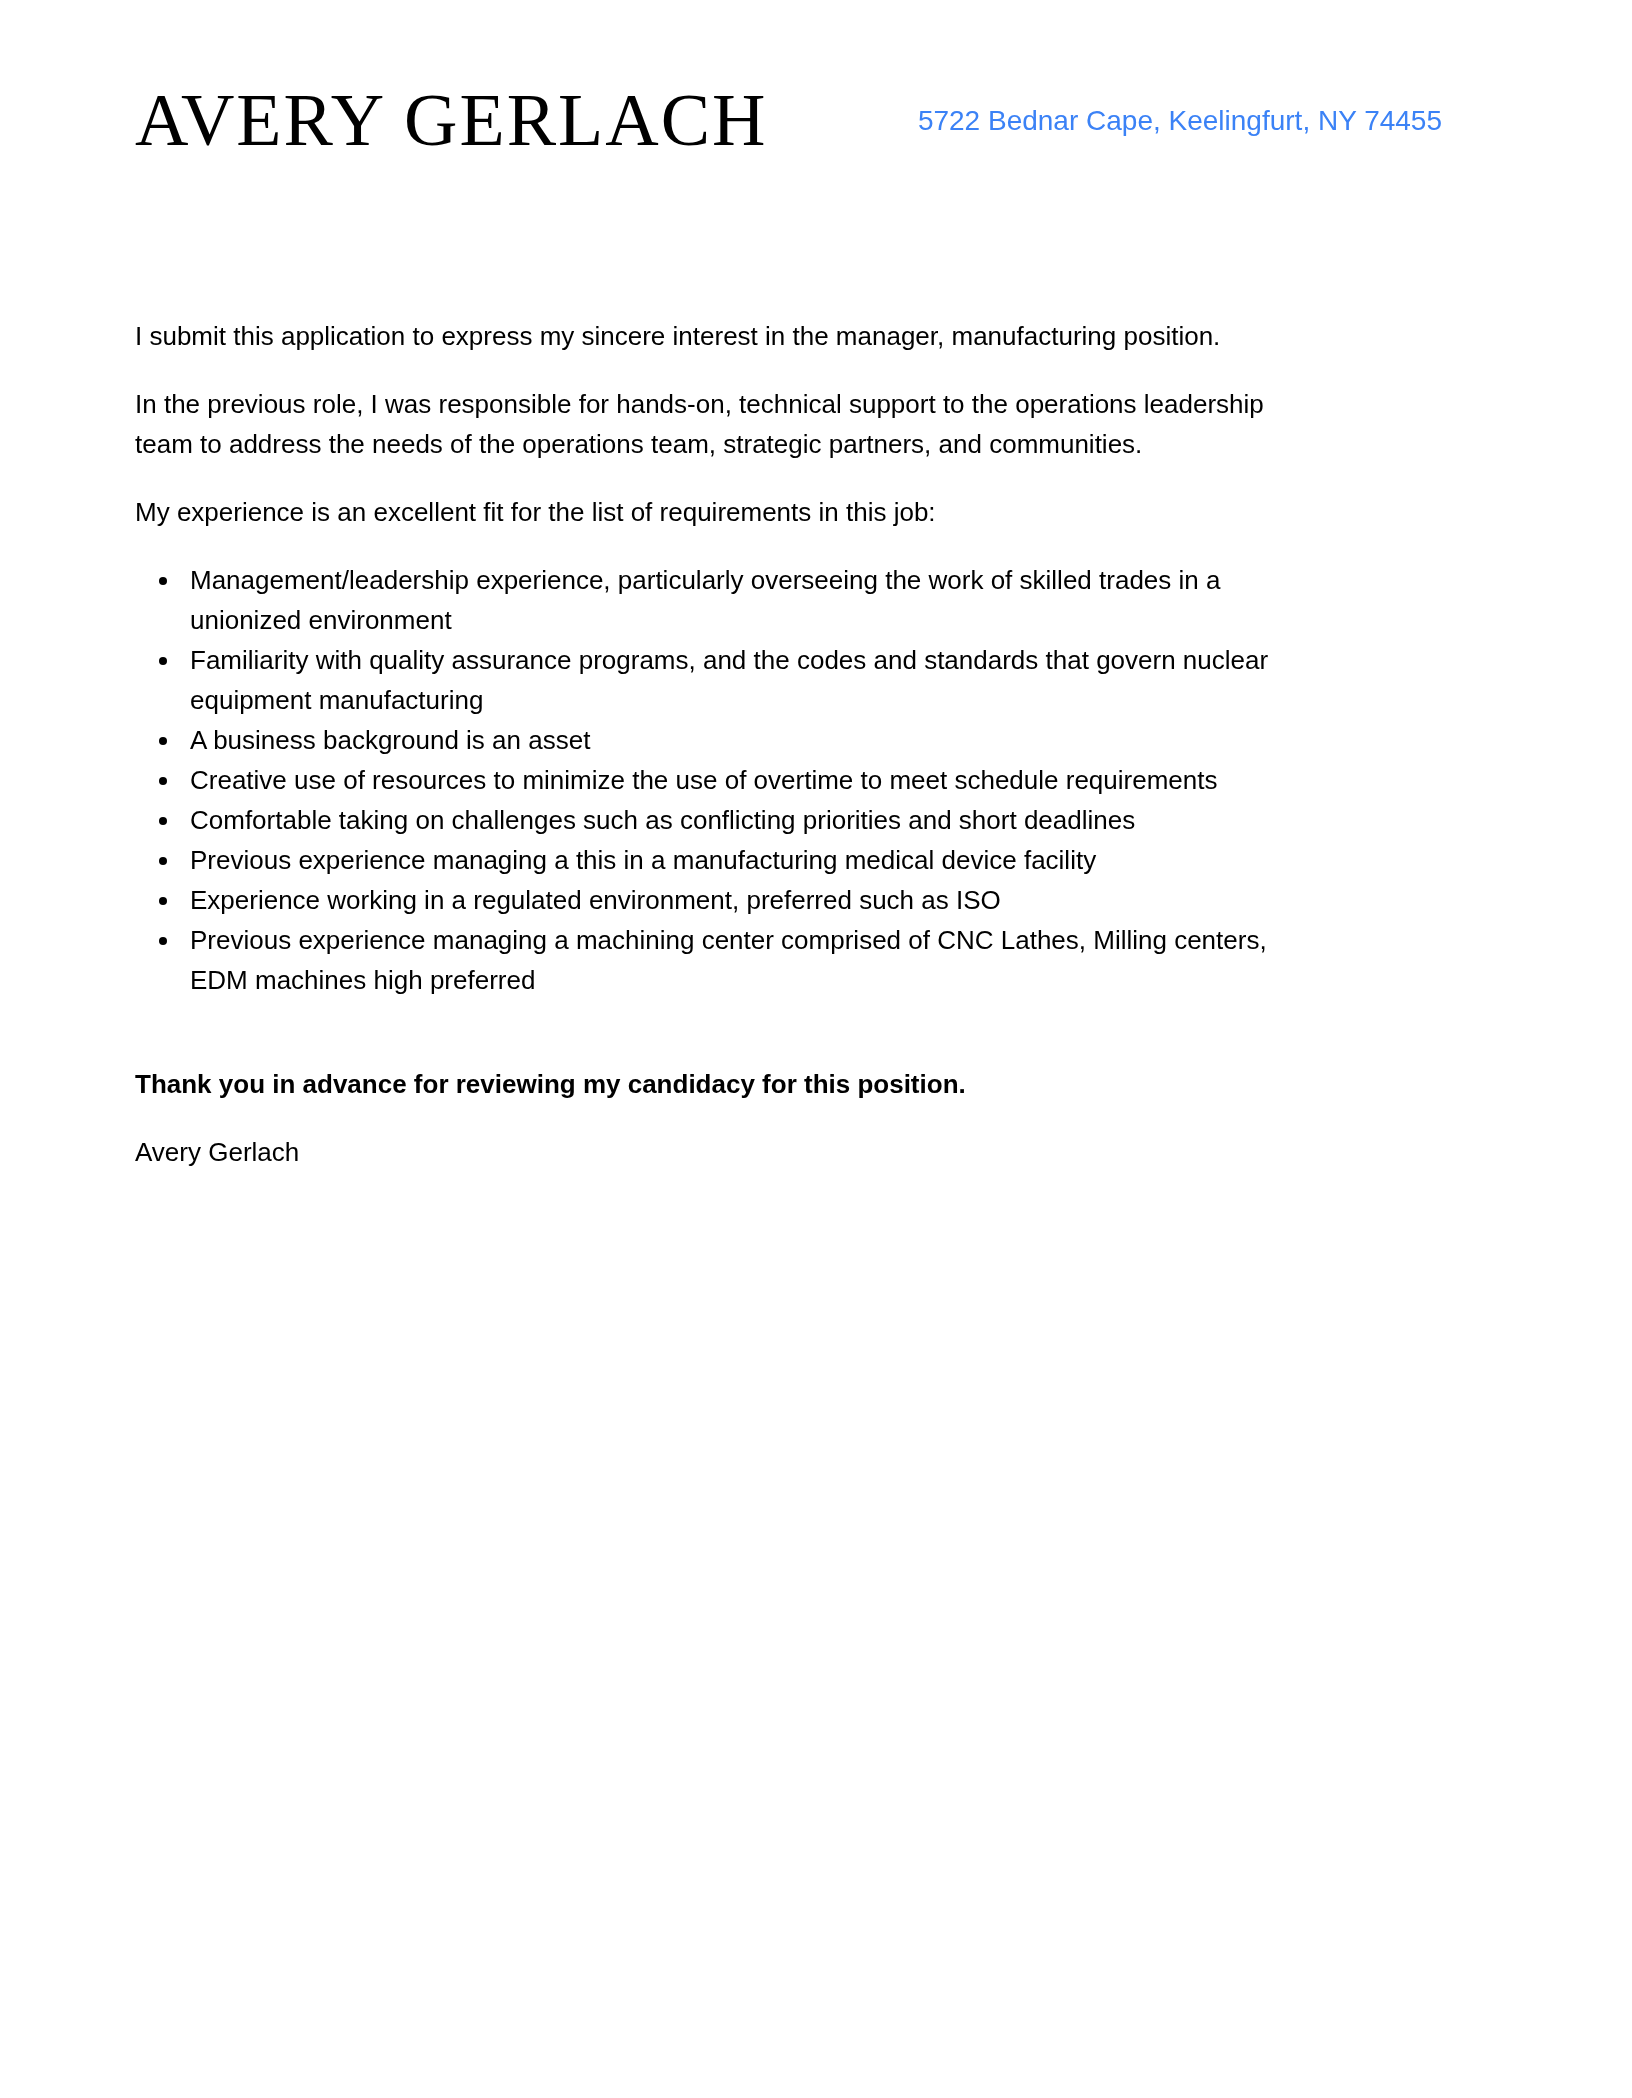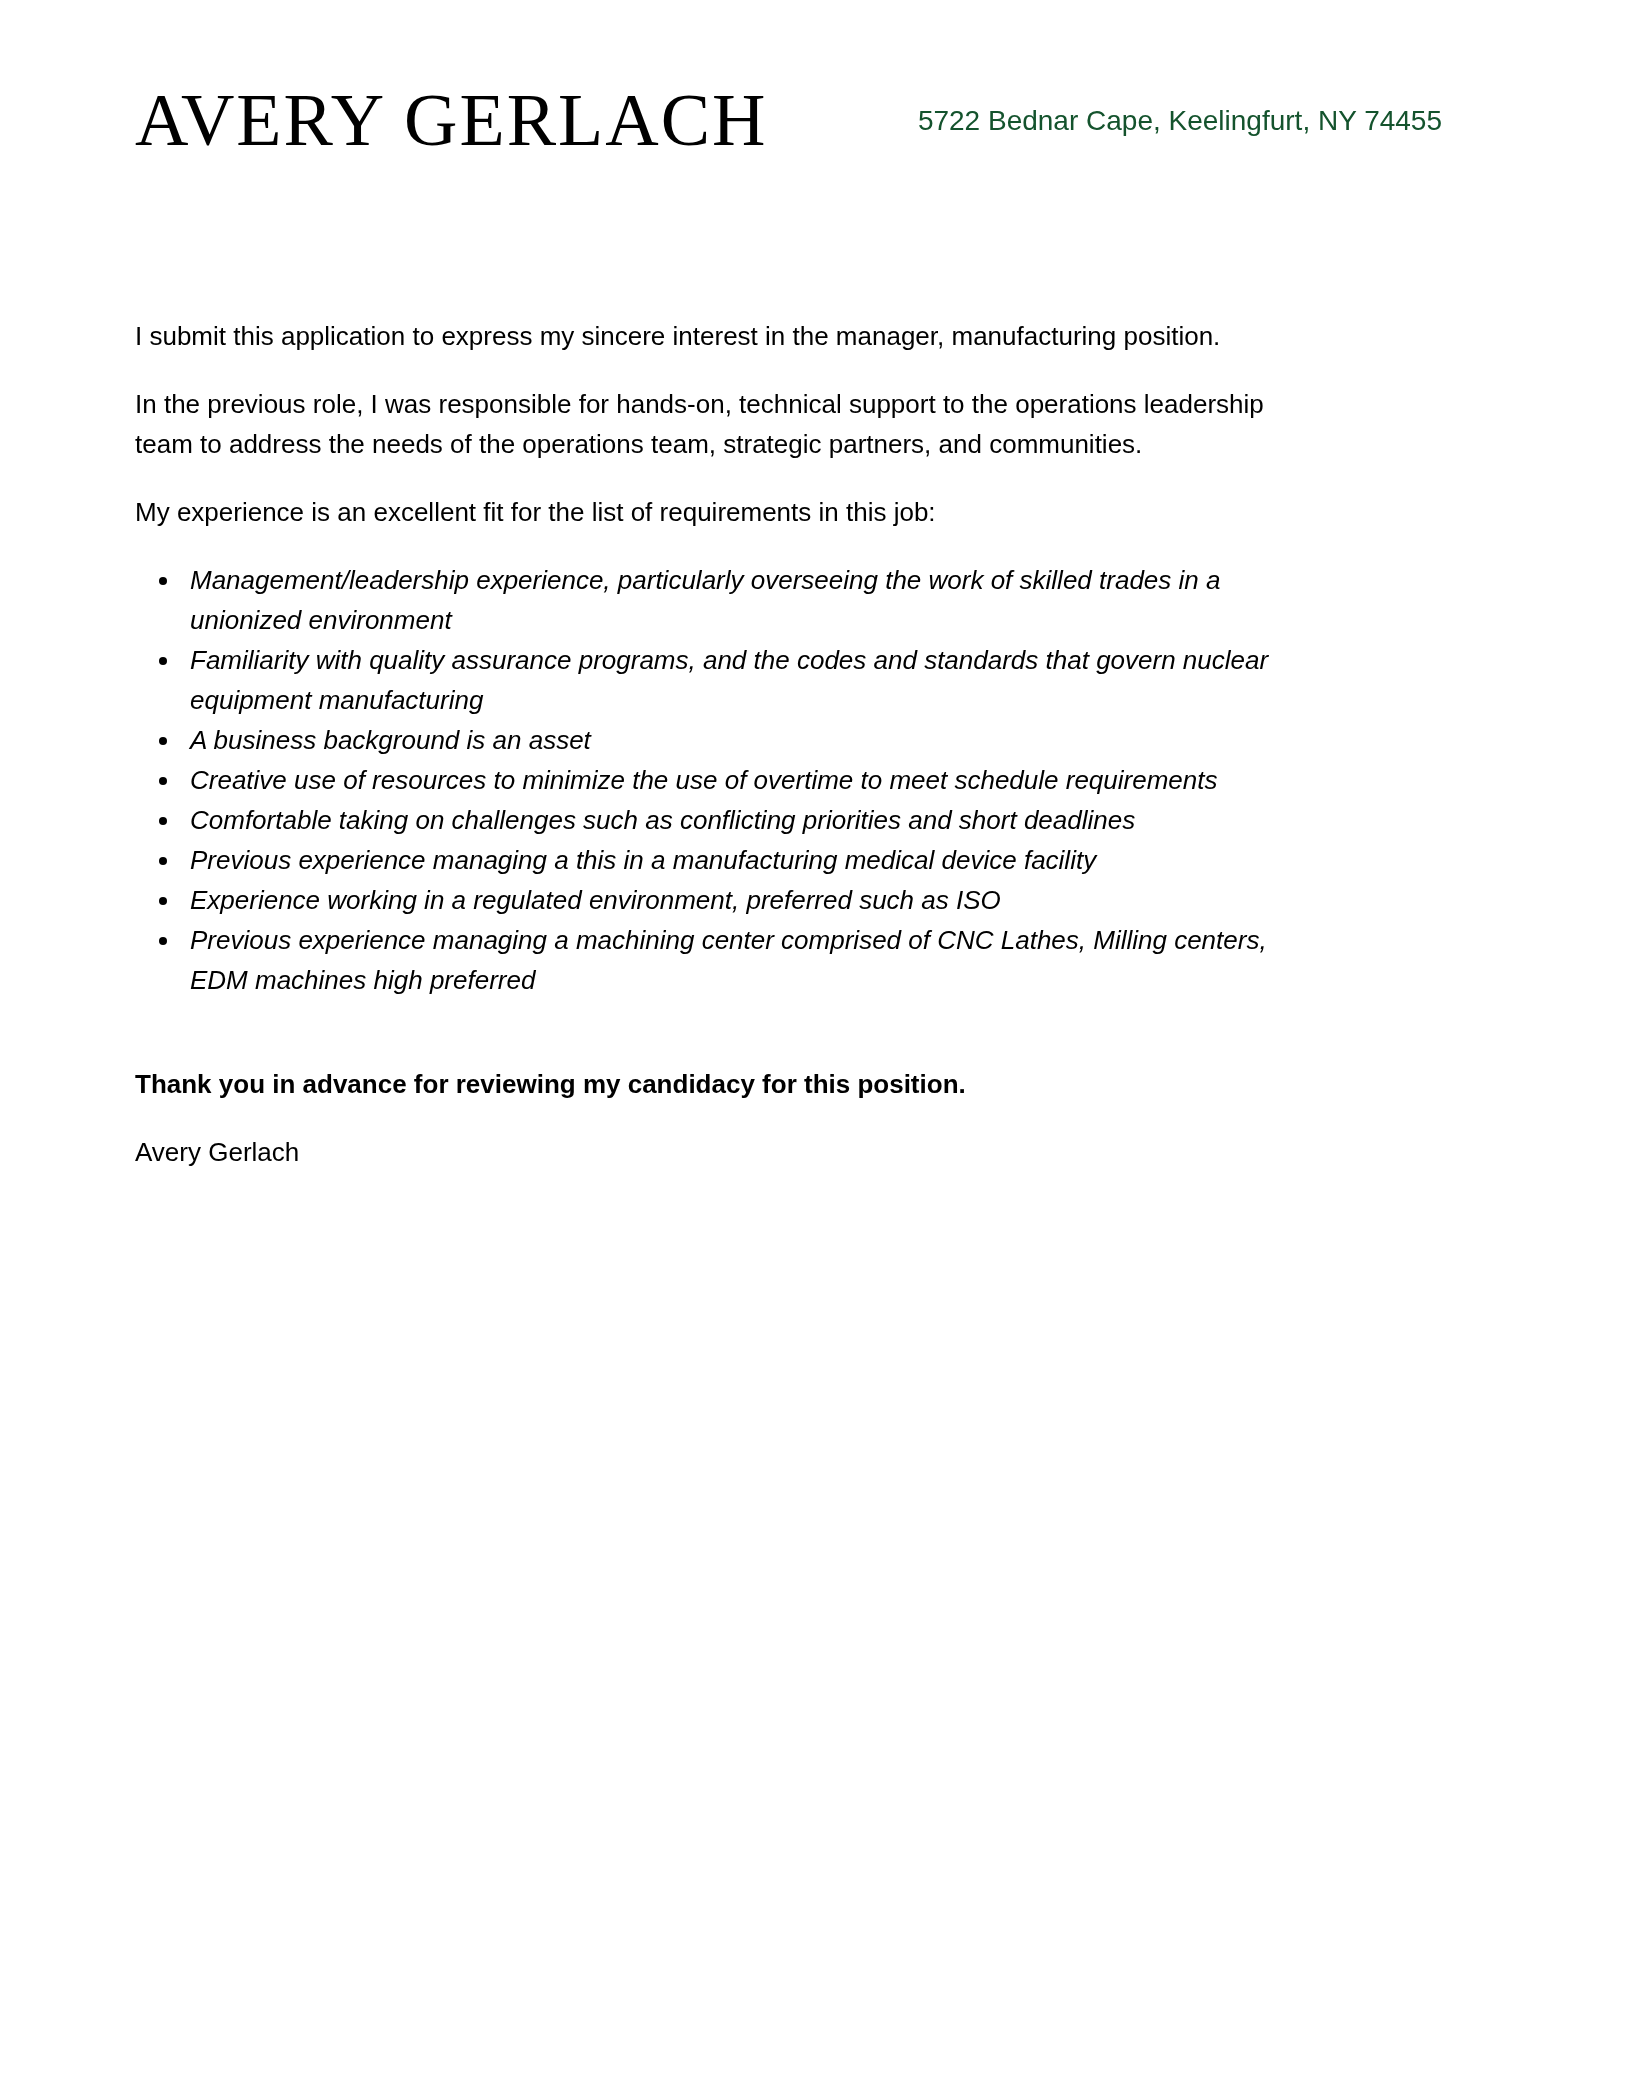--- a/index.html
+++ b/index.html
@@ -31,21 +31,21 @@
     font-size: 74px;
     line-height: 1.1;
     letter-spacing: 2px;
     white-space: nowrap;
     color: #000000;
   }
   .applicant-address {
     font-size: 28px;
     line-height: 1.2;
     white-space: nowrap;
-    color: #14532d;
+    color: #3b82f6;
     letter-spacing: 0px;
   }
   
   .letter-body {
     padding: 155px 135px 0 135px;
     font-size: 26px;
     line-height: 40px;
   }
   .letter-body p {
     margin: 0 0 28px 0;
@@ -57,21 +57,20 @@
   }
   .requirements-list {
     margin: 28px 0 64px 0;
     padding: 0 0 0 47px;
     list-style: disc outside;
   }
   .requirements-list li {
     margin: 0;
     padding-left: 8px;
     white-space: pre-line;
-    font-style: italic;
   }
   .signature-block p {
     margin: 0;
   }
 </style>
 </head>
 <body>
 
 <div class="page">
 

